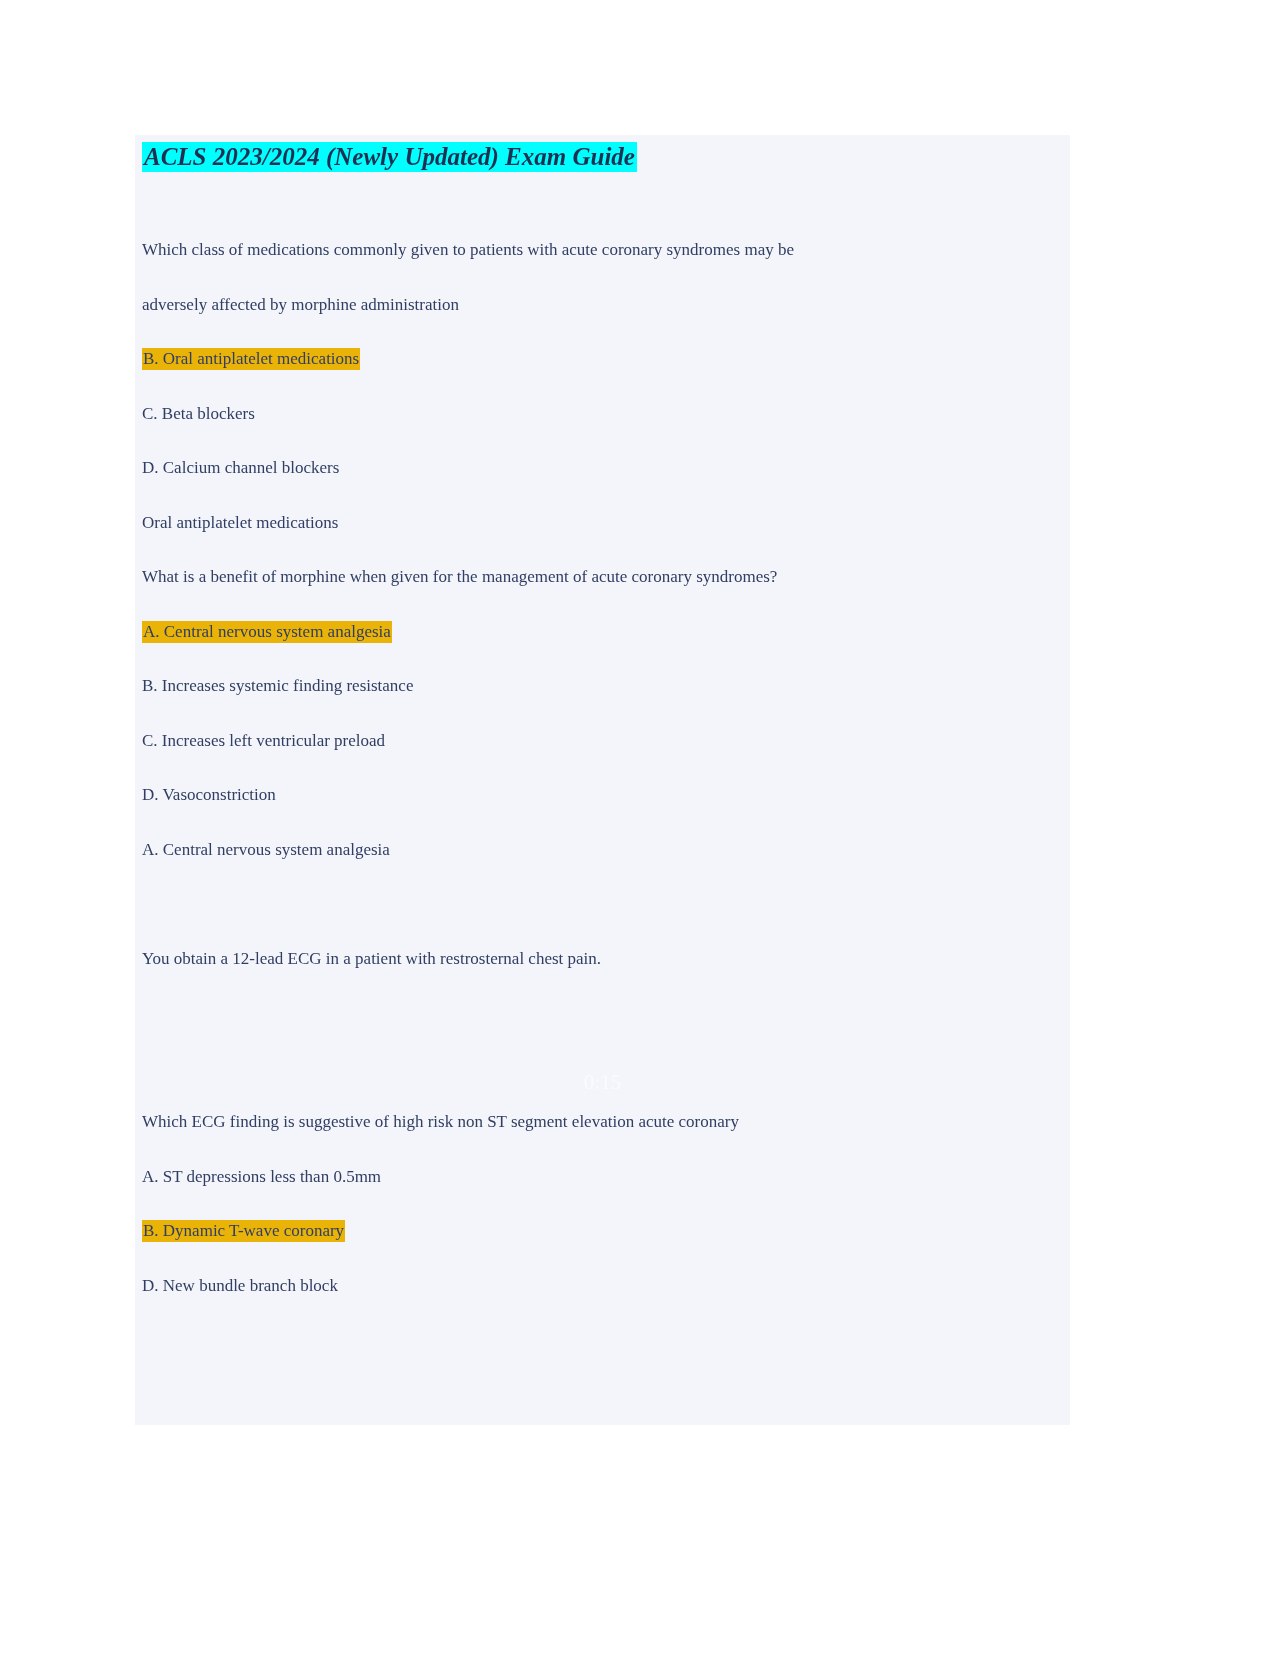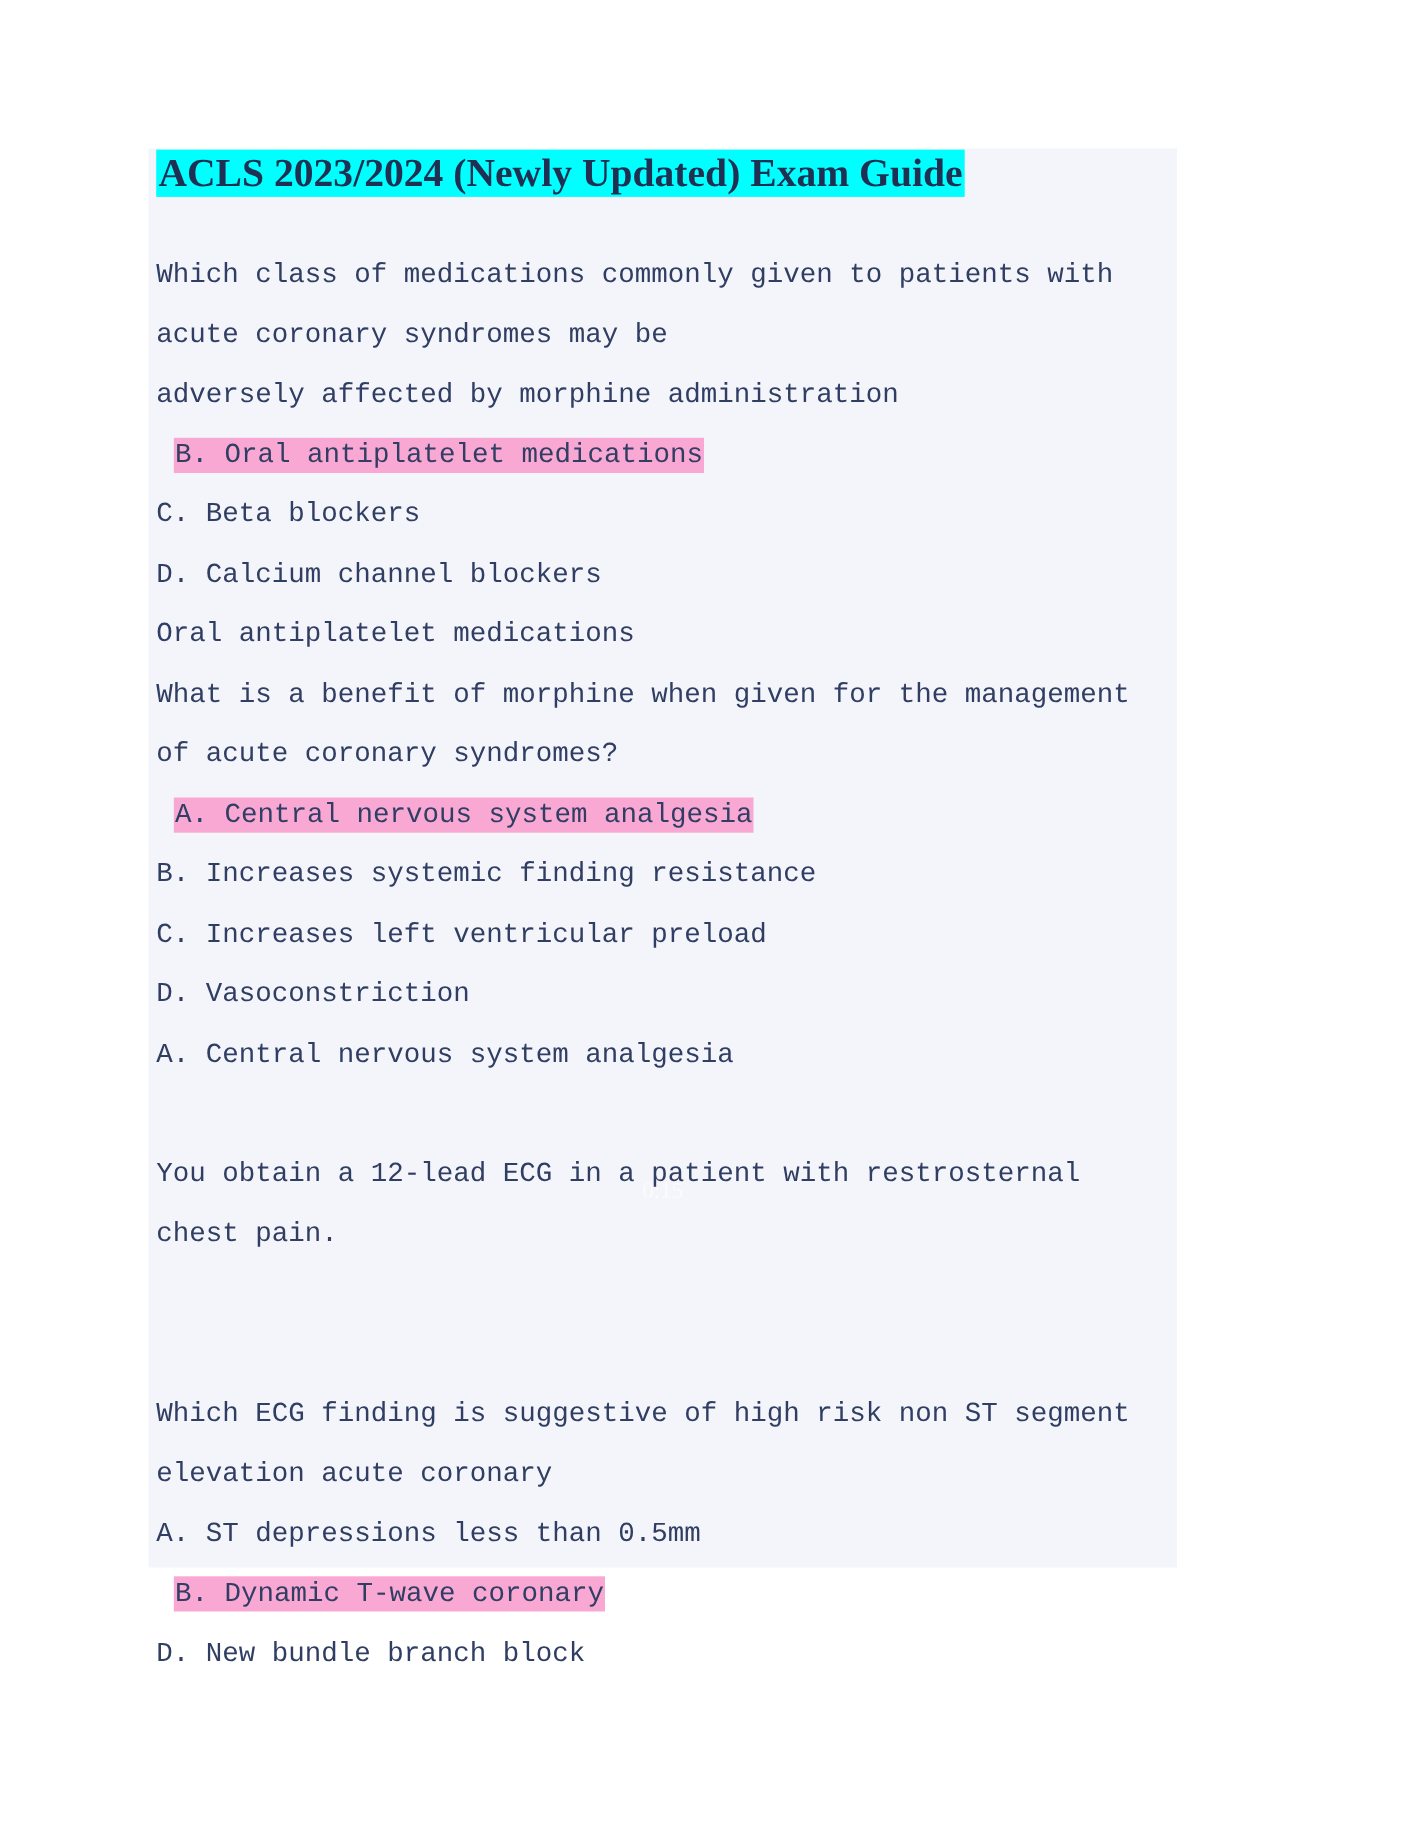--- a/index.html
+++ b/index.html
@@ -29,45 +29,44 @@
   .doc-body {
     position: absolute;
     left: 7px;
     top: 0;
     width: 928px;
   }
 
   .doc-title {
     margin: 0;
     padding: 0;
-    font-size: 36px;
+    font-size: 25px;
     line-height: 44px;
     font-weight: bold;
     color: #1f3052;
     letter-spacing: 0px;
     white-space: nowrap;
+    font-style: italic;
   }
   .doc-title .hl {
     background: #00ffff;
     padding: 1px 2px 2px 2px;
   }
 
   .para {
     margin: 0;
     color: #303e63;
-    font-size: 25px;
+    font-size: 17px;
     line-height: 54.5px;
     font-weight: normal;
-    font-family: Liberation Mono, monospace;
   }
 
   .para .hl {
-    background: #f9a8d4;
+    background: #eab308;
     padding: 1px 1px 2px 1px;
-    margin-left: 16px;
   }
 
   .spacer-title { height: 44px; }
 
   .watermark {
     position: absolute;
     left: 0;
     top: 0;
     width: 935px;
     text-align: center;

